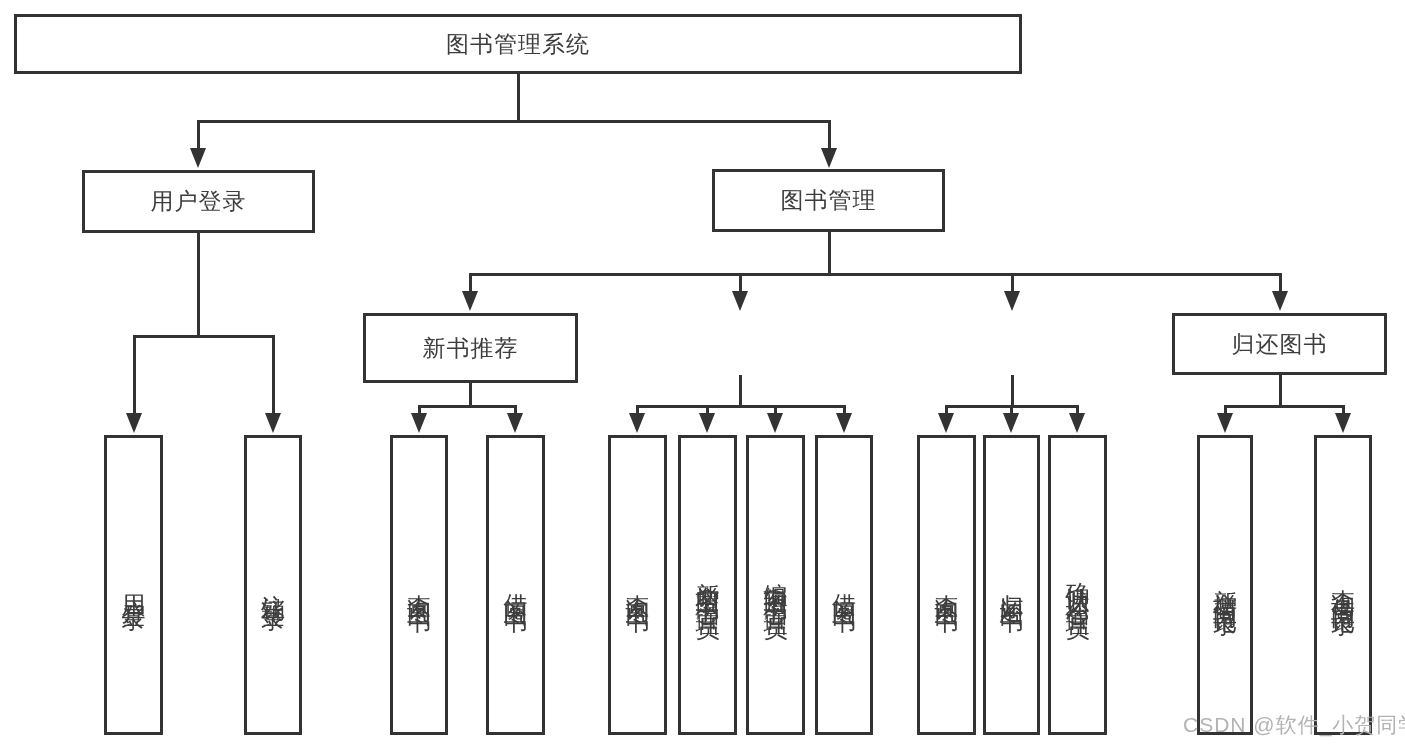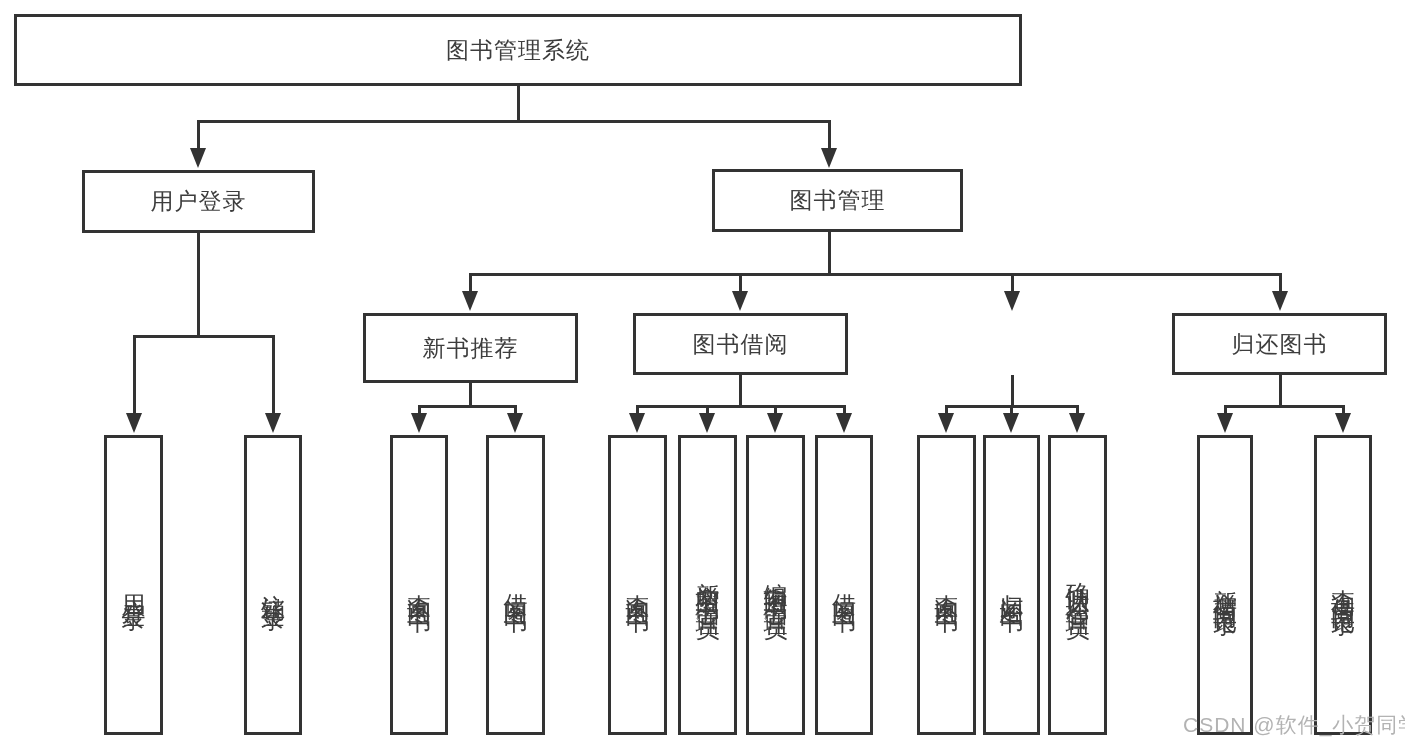--- a/index.html
+++ b/index.html
@@ -31,27 +31,26 @@
     position:absolute;left:1183px;top:711px;z-index:5;
     font-size:21px;letter-spacing:1px;color:var(--watermark,#b3b3b3);
     white-space:nowrap;
   }
 </style>
 </head>
 <body>
 
 <div id="canvas">
 
-  <div class="box" style="left:14px;top:14px;width:1008px;height:72px;">图书管理系统</div>
+  <div class="box" style="left:14px;top:14px;width:1008px;height:60px;">图书管理系统</div>
 
   <div class="box" style="left:82px;top:170px;width:233px;height:63px;">用户登录</div>
-  <div class="box" style="left:712px;top:169px;width:251px;height:63px;">图书管理</div>
+  <div class="box" style="left:712px;top:169px;width:233px;height:63px;">图书管理</div>
 
   <div class="box" style="left:363px;top:313px;width:215px;height:70px;">新书推荐</div>
-  <div class="box" style="left:633px;top:313px;width:215px;height:62px;">图书借阅</div>
   <div class="box" style="left:1172px;top:313px;width:215px;height:62px;">归还图书</div>
 
   <div class="box vbox" style="left:104px;top:435px;width:59px;height:300px;">用户登录</div>
   <div class="box vbox" style="left:244px;top:435px;width:58px;height:300px;">注销登录</div>
 
   <div class="box vbox" style="left:390px;top:435px;width:58px;height:300px;">查询图书</div>
   <div class="box vbox" style="left:486px;top:435px;width:59px;height:300px;">借阅图书</div>
 
   <div class="box vbox" style="left:608px;top:435px;width:59px;height:300px;">查询图书</div>
   <div class="box vbox" style="left:678px;top:435px;width:59px;height:300px;">新增图书（管理员）</div>

